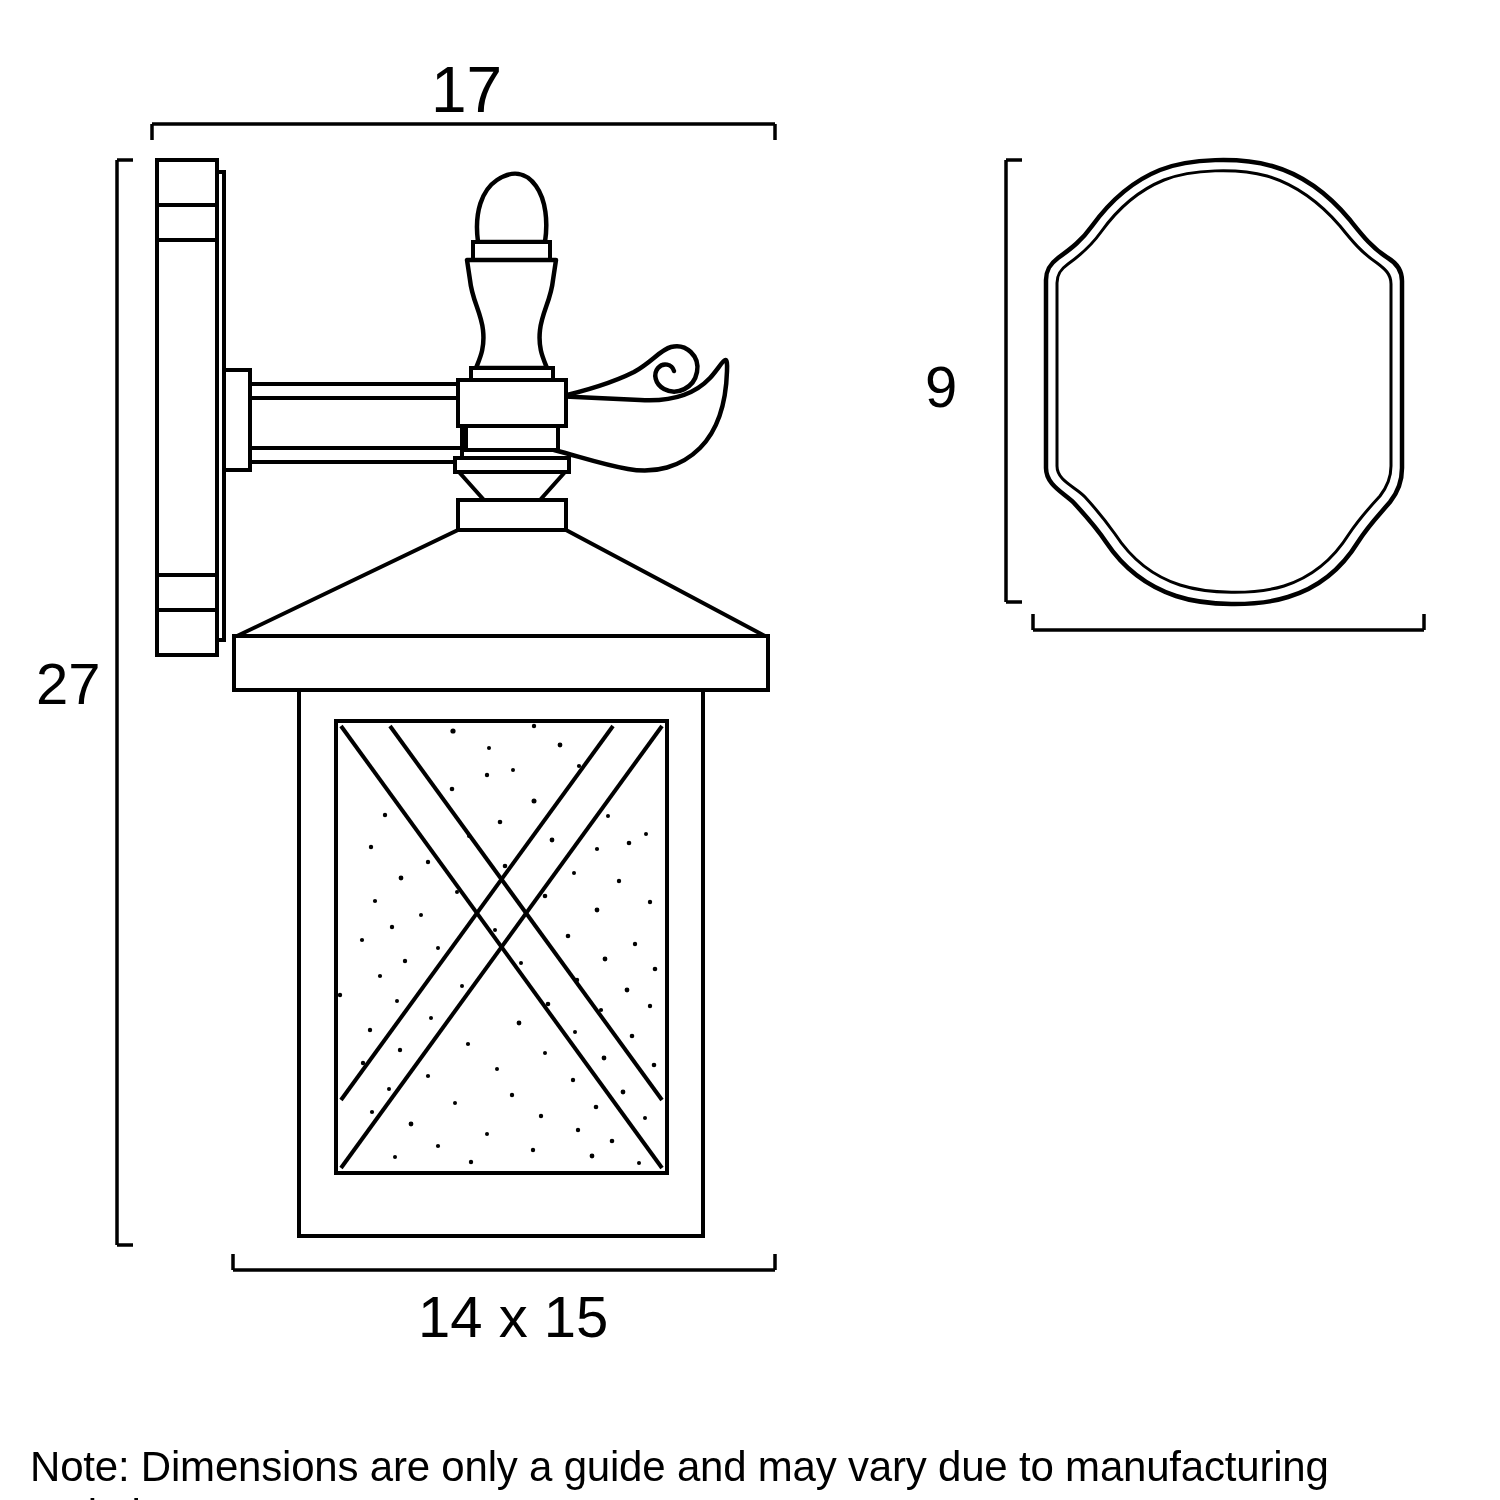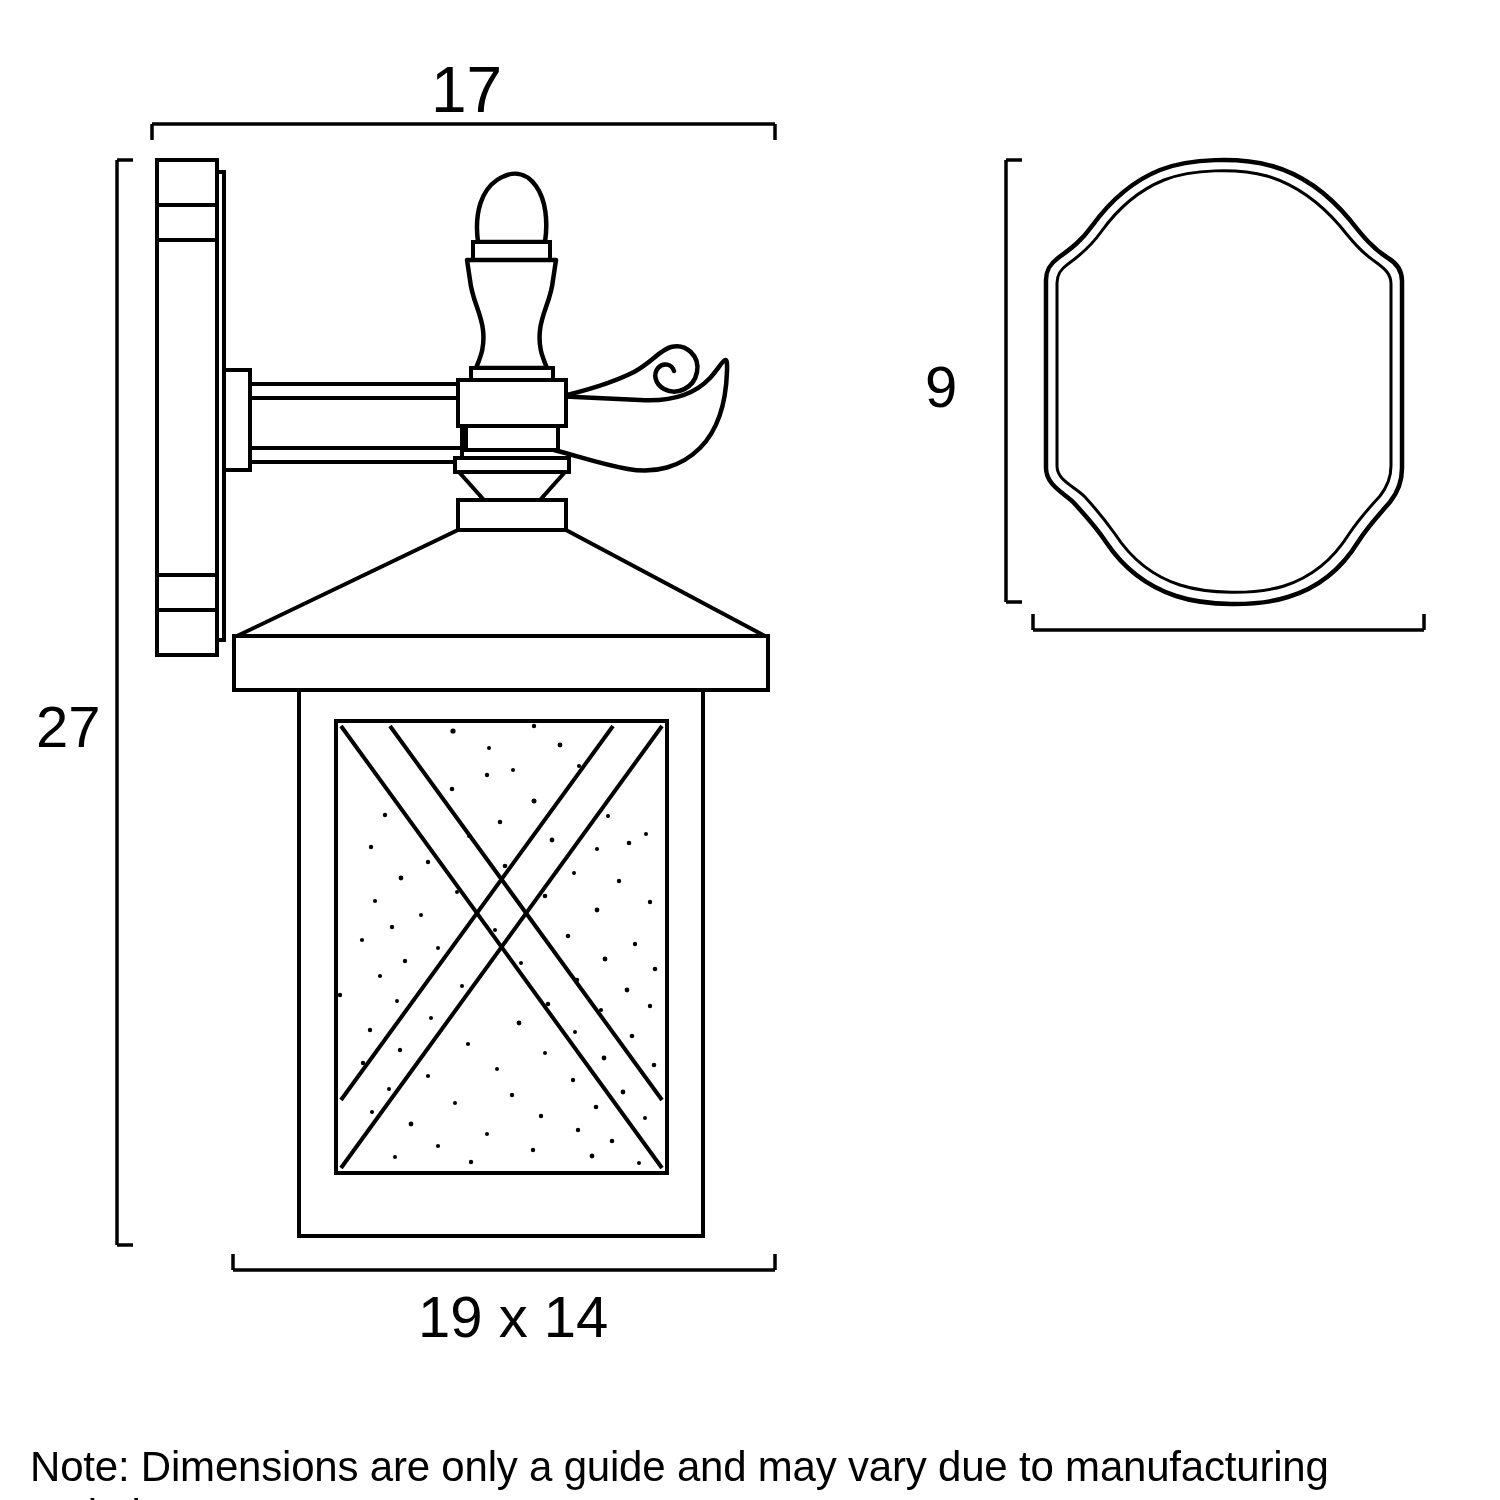--- a/index.html
+++ b/index.html
@@ -31,21 +31,20 @@
     position: absolute;
     font-family: "Liberation Sans", sans-serif;
     color: #000000;
     white-space: nowrap;
     line-height: 1;
   }
   #label-height-overall {
     left: 36px;
     top: 655px;
     font-size: 58px;
-    margin-top: 43px;
   }
   #label-width-overall {
     left: 431px;
     top: 58px;
     font-size: 64px;
   }
   #label-base-footprint {
     left: 418px;
     top: 1288px;
     font-size: 58px;
@@ -352,20 +351,20 @@
         C 1076 487 1057 481 1057 466
         Z"></path>
     </g>
 
   </svg>
 
   <div class="dim-label" id="label-height-overall">27</div>
 
   <div class="dim-label" id="label-width-overall">17</div>
 
-  <div class="dim-label" id="label-base-footprint">19 x 14</div>
+  <div class="dim-label" id="label-base-footprint">14 x 15</div>
 
   <div class="dim-label" id="label-backplate-height">9</div>
 
 
   <div id="note-text">Note: Dimensions are only a guide and may vary due to manufacturing variations.</div>
 
 </div>
 
 </body></html>

